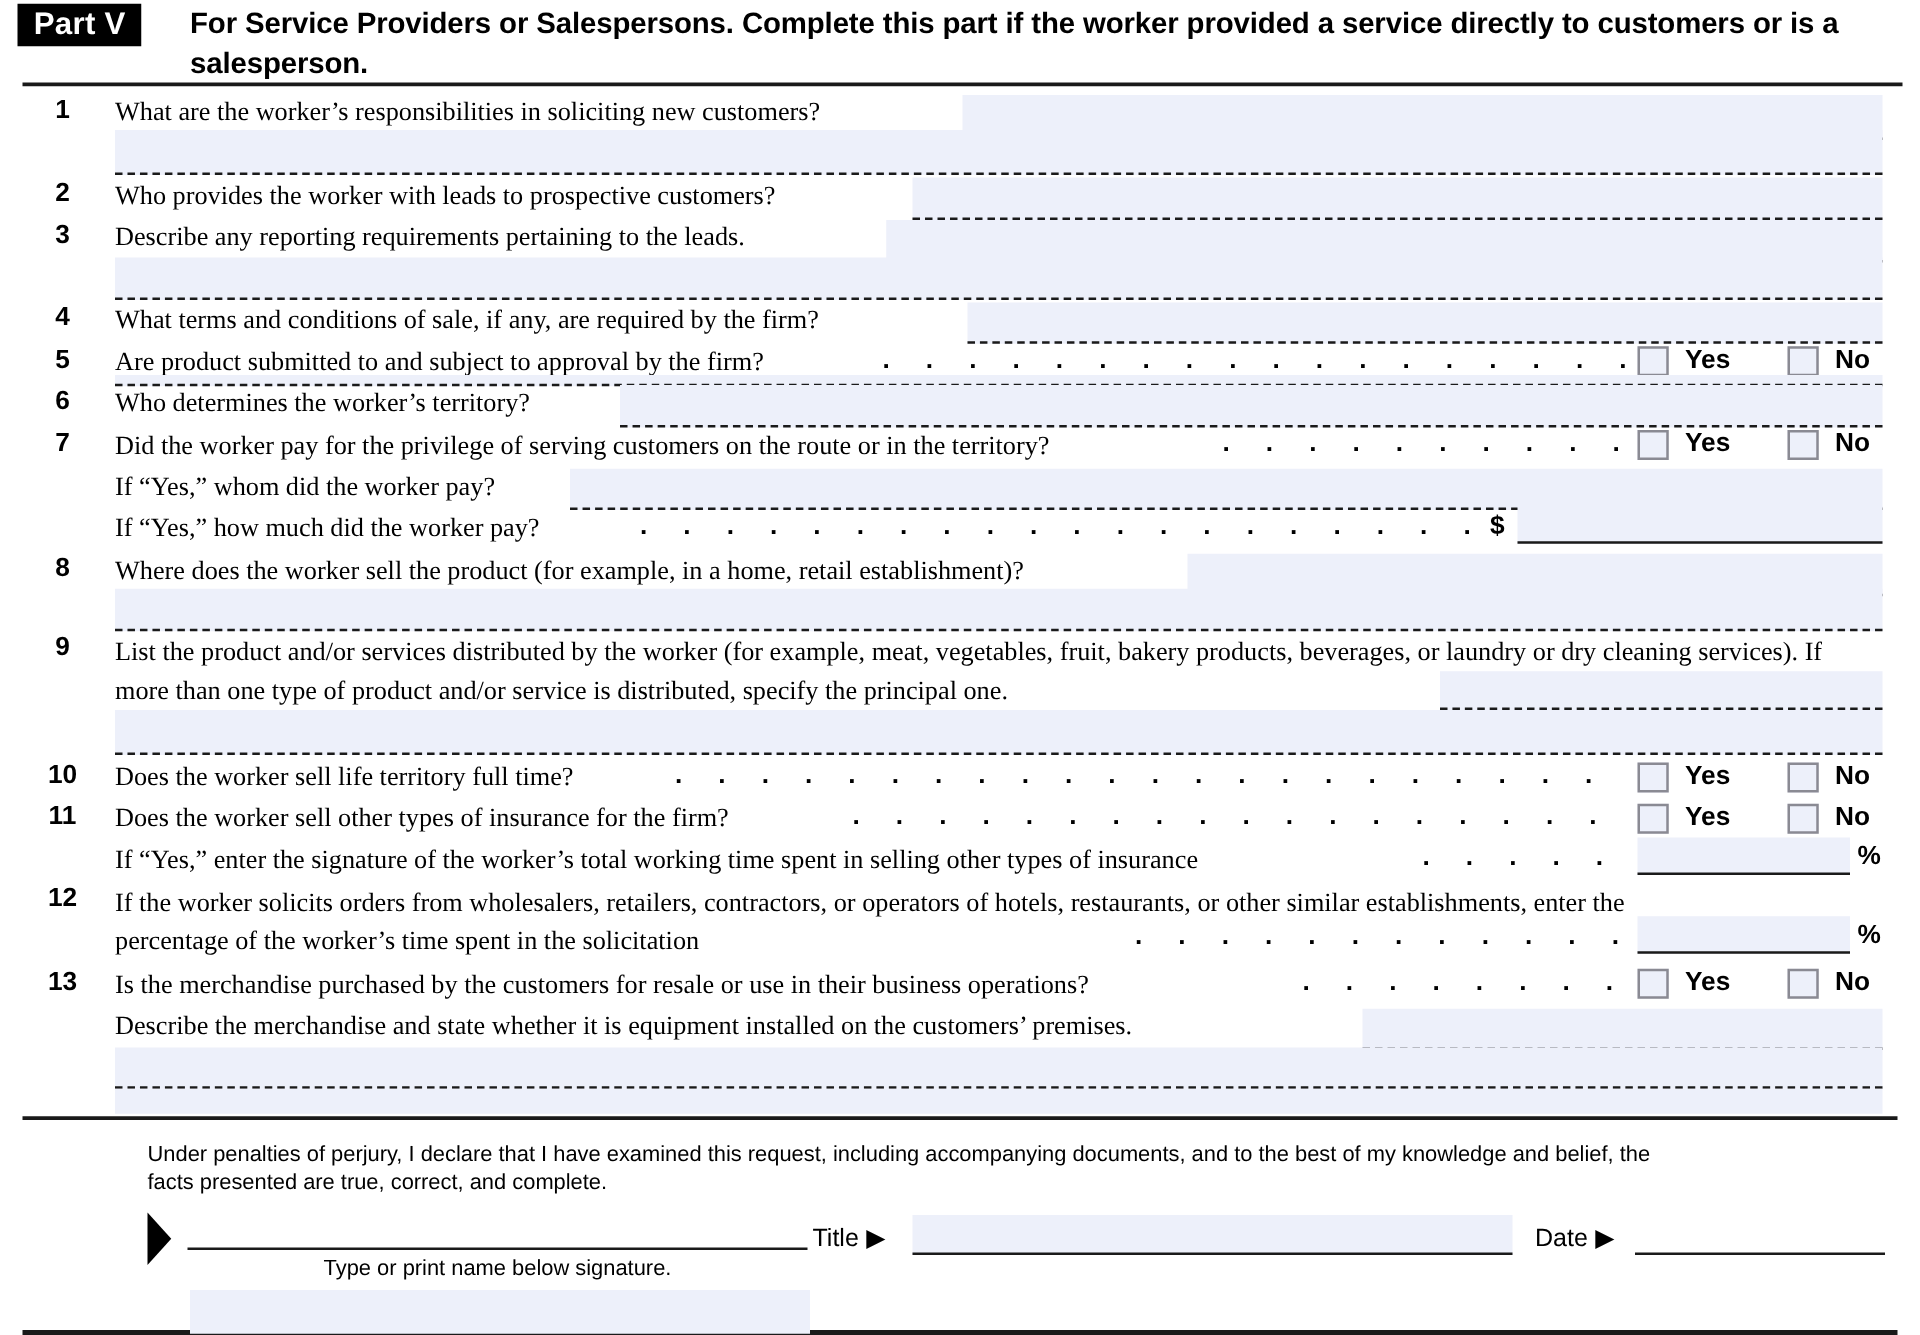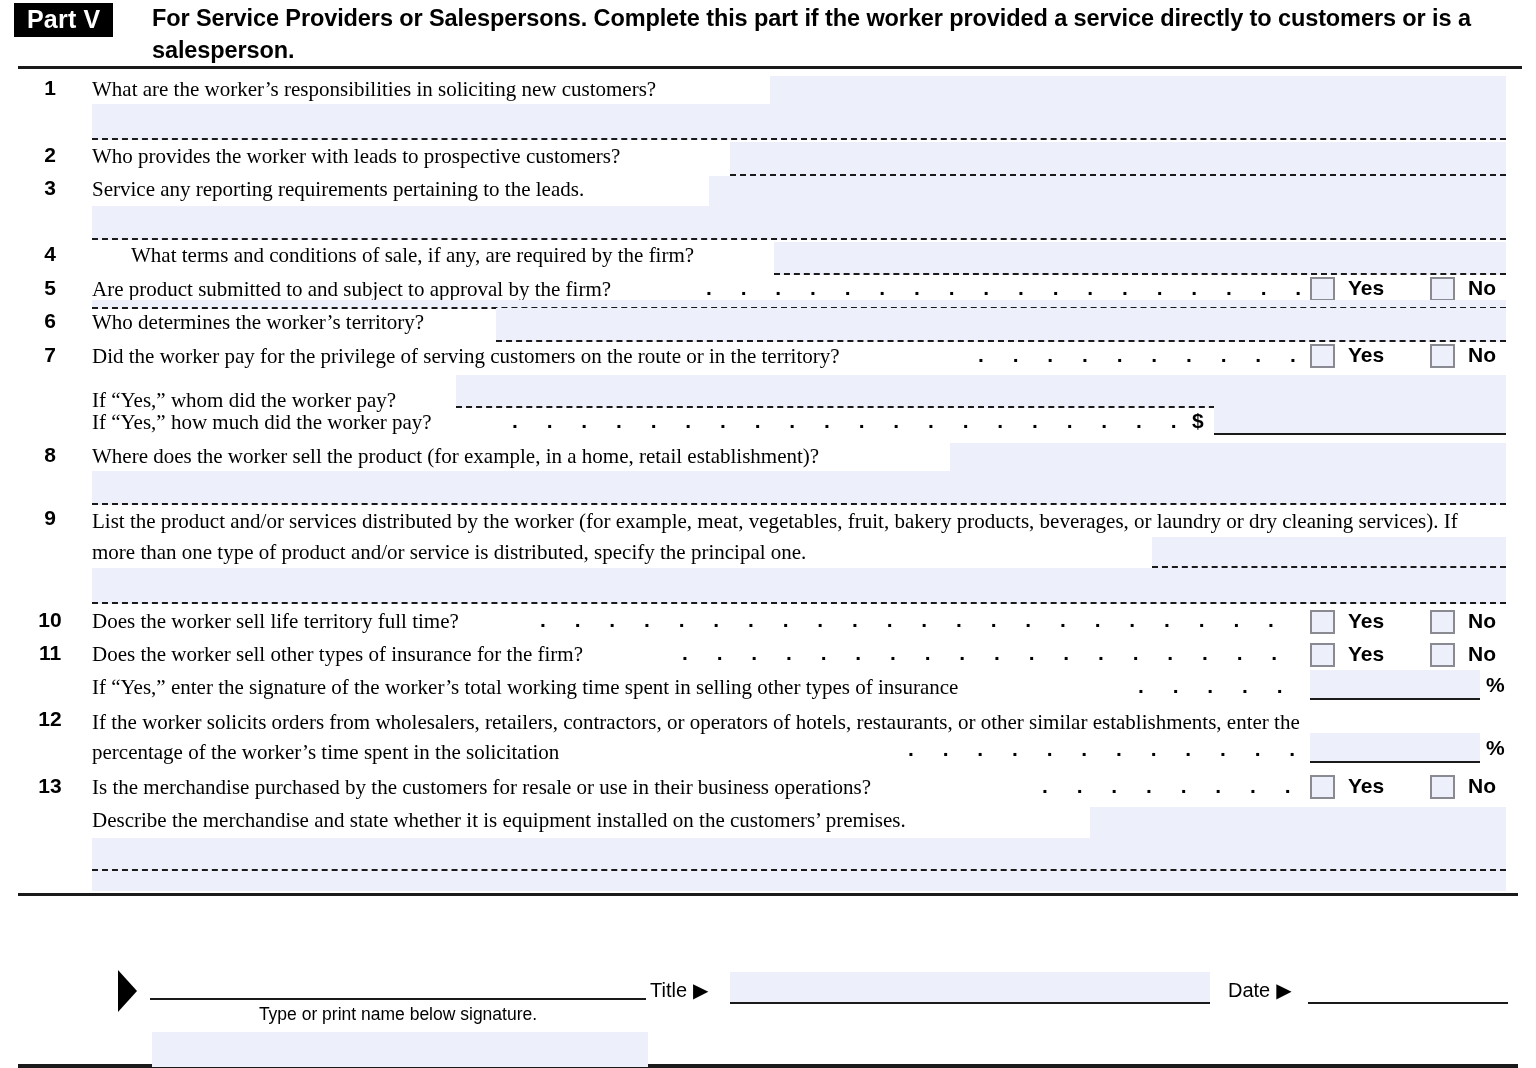--- a/index.html
+++ b/index.html
@@ -190,28 +190,28 @@
   <div class="fill dash-under" style="position:absolute;left:92px;top:104px;width:1414px;height:36px;"></div>
 
   <div class="row" style="top:143px;">
     <div class="num">2</div>
     <div class="q" style="top:0px;">Who provides the worker with leads to prospective customers?</div>
   </div>
   <div class="fill dash-under" style="position:absolute;left:730px;top:142px;width:776px;height:34px;"></div>
 
   <div class="row" style="top:176px;">
     <div class="num">3</div>
-    <div class="q" style="top:0px;">Service any reporting requirements pertaining to the leads.</div>
+    <div class="q" style="top:0px;">Describe any reporting requirements pertaining to the leads.</div>
   </div>
   <div class="fill dash-under" style="position:absolute;left:709px;top:176px;width:797px;height:34px;"></div>
   <div class="fill dash-under" style="position:absolute;left:92px;top:206px;width:1414px;height:34px;"></div>
 
   <div class="row" style="top:242px;">
     <div class="num">4</div>
-    <div class="q" style="top:0px;margin-left:39px;">What terms and conditions of sale, if any, are required by the firm?</div>
+    <div class="q" style="top:0px;">What terms and conditions of sale, if any, are required by the firm?</div>
   </div>
   <div class="fill dash-under" style="position:absolute;left:774px;top:242px;width:732px;height:33px;"></div>
 
   <div class="row" style="top:276px;">
     <div class="num">5</div>
     <div class="q" style="top:0px;">Are product submitted to and subject to approval by the firm?</div>
   </div>
   <div class="dots" style="left:706px;top:276px;width:596px;">.&nbsp;.&nbsp;.&nbsp;.&nbsp;.&nbsp;.&nbsp;.&nbsp;.&nbsp;.&nbsp;.&nbsp;.&nbsp;.&nbsp;.&nbsp;.&nbsp;.&nbsp;.&nbsp;.&nbsp;.&nbsp;.&nbsp;.&nbsp;.&nbsp;.&nbsp;.</div>
   <div class="cbox" style="left:1310px;top:277px;"></div>
   <div class="cblabel" style="left:1348px;top:276px;">Yes</div>
@@ -229,21 +229,21 @@
     <div class="num">7</div>
     <div class="q" style="top:0px;">Did the worker pay for the privilege of serving customers on the route or in the territory?</div>
   </div>
   <div class="dots" style="left:978px;top:343px;width:326px;">.&nbsp;.&nbsp;.&nbsp;.&nbsp;.&nbsp;.&nbsp;.&nbsp;.&nbsp;.&nbsp;.&nbsp;.&nbsp;.</div>
   <div class="cbox" style="left:1310px;top:344px;"></div>
   <div class="cblabel" style="left:1348px;top:343px;">Yes</div>
   <div class="cbox" style="left:1430px;top:344px;"></div>
   <div class="cblabel" style="left:1468px;top:343px;">No</div>
 
   <div class="row" style="top:376px;">
-    <div class="q" style="top:11px;">If “Yes,” whom did the worker pay?</div>
+    <div class="q" style="top:0px;">If “Yes,” whom did the worker pay?</div>
   </div>
   <div class="fill dash-under" style="position:absolute;left:456px;top:375px;width:1050px;height:33px;"></div>
 
   <div class="row" style="top:409px;">
     <div class="q" style="top:0px;">If “Yes,” how much did the worker pay?</div>
   </div>
   <div class="dots" style="left:512px;top:409px;width:672px;">.&nbsp;.&nbsp;.&nbsp;.&nbsp;.&nbsp;.&nbsp;.&nbsp;.&nbsp;.&nbsp;.&nbsp;.&nbsp;.&nbsp;.&nbsp;.&nbsp;.&nbsp;.&nbsp;.&nbsp;.&nbsp;.&nbsp;.&nbsp;.&nbsp;.&nbsp;.&nbsp;.&nbsp;.</div>
   <div class="dollar" style="left:1192px;top:409px;">$</div>
   <div class="fill solid-under" style="position:absolute;left:1214px;top:405px;width:292px;height:30px;"></div>
 
@@ -309,20 +309,24 @@
   <div class="row" style="top:807px;">
     <div class="q" style="top:0px;">Describe the merchandise and state whether it is equipment installed on the customers’ premises.</div>
   </div>
   <div class="fill dash-under" style="position:absolute;left:1090px;top:807px;width:416px;height:33px;"></div>
   <div class="fill dash-under" style="position:absolute;left:92px;top:838px;width:1414px;height:33px;"></div>
   <div class="fill" style="position:absolute;left:92px;top:871px;width:1414px;height:20px;"></div>
 
   <div id="sign-block">
 
 
+    <div id="perjury">
+      <div>Under penalties of perjury, I declare that I have examined this request, including accompanying documents, and to the best of my knowledge and belief, the</div>
+      <div>facts presented are true, correct, and complete.</div>
+    </div>
 
     <div class="tri" style="left:100px;top:74px;"></div>
     <div style="position:absolute;left:132px;top:78px;width:496px;height:26px;border-bottom:2px solid #1a1a1a;"></div>
     <div class="sig-cap" style="left:132px;top:108px;width:496px;">Type or print name below signature.</div>
     <div class="fill" style="position:absolute;left:134px;top:136px;width:496px;height:35px;"></div>
 
     <div class="tiny" style="left:632px;top:82px;font-size:20px;">
       <span>Title</span><span style="margin-left:6px;">▶</span>
     </div>
     <div class="fill" style="position:absolute;left:712px;top:76px;width:480px;height:32px;border-bottom:2px solid #1a1a1a;"></div>

